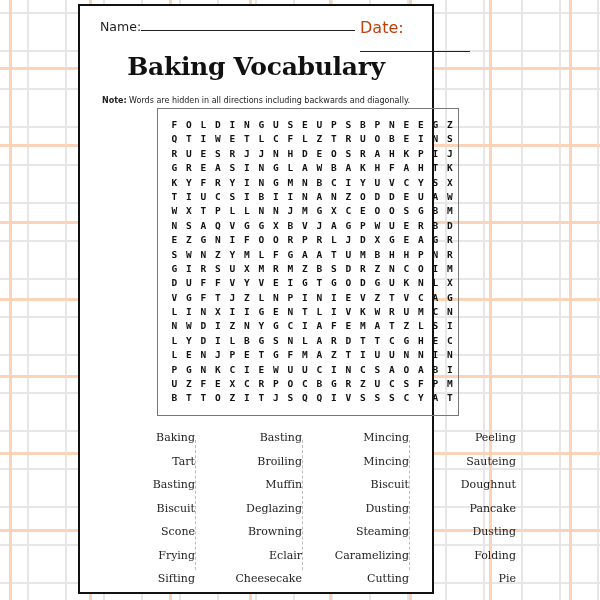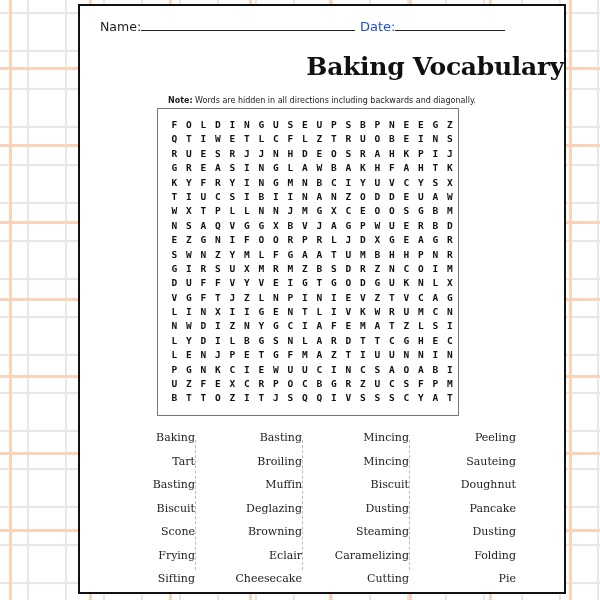--- a/index.html
+++ b/index.html
@@ -16,21 +16,21 @@
       repeating-linear-gradient(to bottom, transparent 0, transparent 67px, #fbd3b8 67px, #fbd3b8 70px, transparent 70px, transparent 77px),
       repeating-linear-gradient(to right, transparent 0, transparent 9px, #fbd3b8 9px, #fbd3b8 12px, transparent 12px, transparent 80px),
       repeating-linear-gradient(to bottom, transparent 0, transparent 12px, #e8e6e8 12px, #e8e6e8 14px, transparent 14px, transparent 38px),
       repeating-linear-gradient(to right, transparent 0, transparent 27px, #e8e6e8 27px, #e8e6e8 29px, transparent 29px, transparent 38px);
     font-family: "Liberation Sans", sans-serif;
   }
   .paper {
     position: absolute;
     left: 78px;
     top: 4px;
-    width: 488px;
+    width: 356px;
     height: 590px;
     background: #ffffff;
     border: 2px solid #111111;
     box-sizing: border-box;
   }
   .name-row {
     position: absolute;
     top: 12px;
     left: 20px;
     font-size: 12.5px;
@@ -40,35 +40,35 @@
   .name-row .underline {
     display: inline-block;
     border-bottom: 1px solid #222;
     vertical-align: baseline;
     height: 12px;
   }
   .date-row {
     position: absolute;
     top: 12px;
     left: 280px;
-    font-size: 13px;
-    color: #1d4ed8;
+    font-size: 16px;
+    color: #c2410c;
     font-family: "DejaVu Sans", sans-serif;
   }
   .date-row .underline {
     display: inline-block;
     border-bottom: 1px solid #222;
     height: 12px;
   }
   .title {
     position: absolute;
     top: 46px;
     left: 0;
     width: 100%;
-    text-align: right;
+    text-align: center;
     font-family: "DejaVu Serif", serif;
     font-weight: bold;
     font-size: 25px;
     color: #111;
     letter-spacing: -0.3px;
   }
   .note {
     position: absolute;
     top: 90px;
     left: 0;

